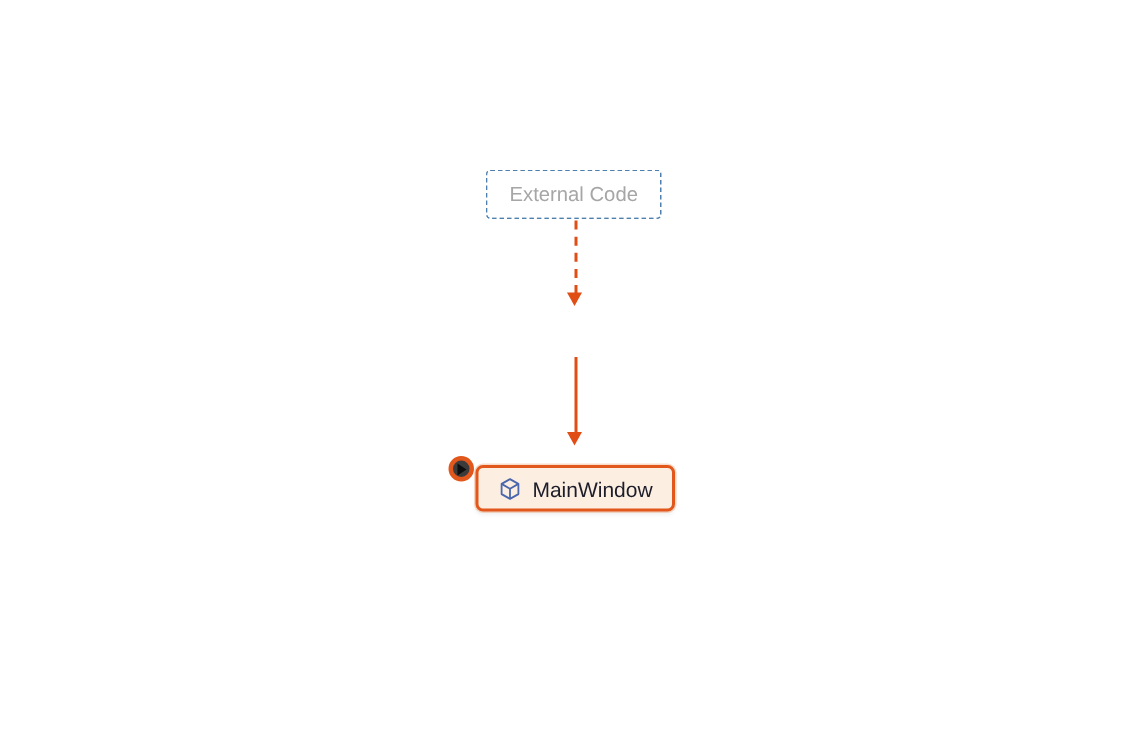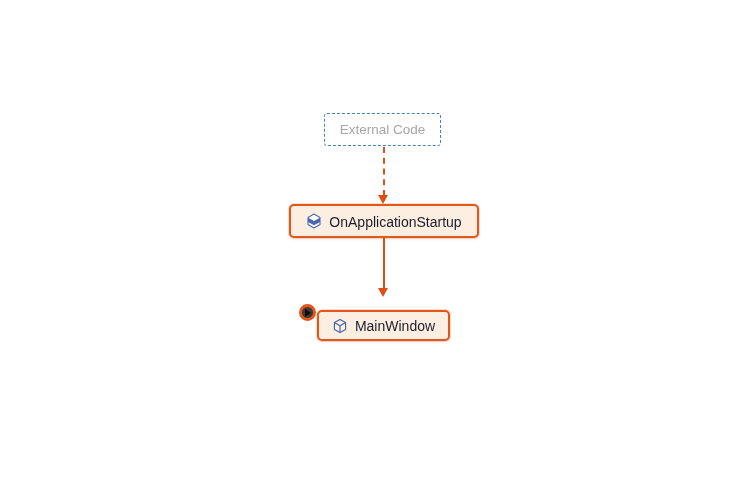--- a/index.html
+++ b/index.html
@@ -106,29 +106,20 @@
 
 <div class="canvas">
 
   <div class="node node-external" id="node-external-code">
     <span class="label">External Code</span>
   </div>
 
   <div class="edge-line dashed" id="edge1-line"></div>
   <div class="edge-head" id="edge1-head"></div>
 
-  <div class="node node-orange" id="node-on-application-startup">
-    <span class="icon">
-      <svg width="16" height="16" viewBox="0 0 16 16">
-        <path d="M8 1 L14 4.4 L14 11.6 L8 15 L2 11.6 L2 4.4 Z" fill="#ffffff" stroke="currentColor" stroke-width="1.1" stroke-linejoin="round"></path>
-        <path d="M2 4.8 L8 8.1 L14 4.8 L14 9 L8 12.3 L2 9 Z" fill="currentColor" stroke="none"></path>
-      </svg>
-    </span>
-    <span class="label">OnApplicationStartup</span>
-  </div>
 
   <div class="edge-line solid" id="edge2-line"></div>
   <div class="edge-head" id="edge2-head"></div>
 
   <div class="link-marker"></div>
 
   <div class="node node-orange" id="node-main-window">
     <span class="icon">
       <svg width="16" height="16" viewBox="0 0 16 16">
         <path d="M8 1.4 L13.6 4.6 L13.6 11.4 L8 14.6 L2.4 11.4 L2.4 4.6 Z" fill="none" stroke="currentColor" stroke-width="1.2" stroke-linejoin="round"></path>

